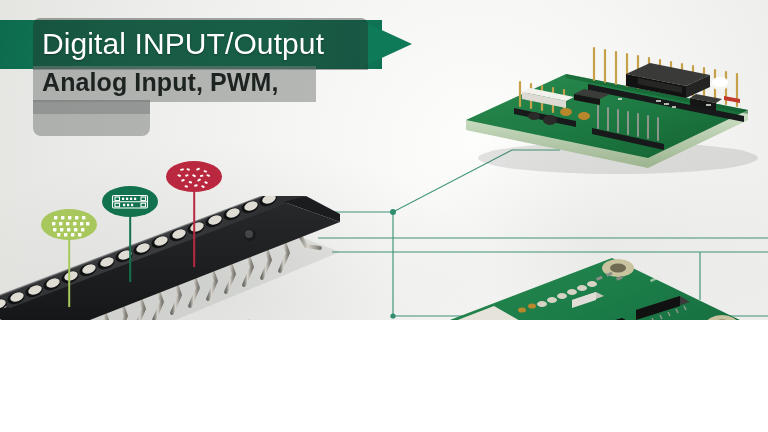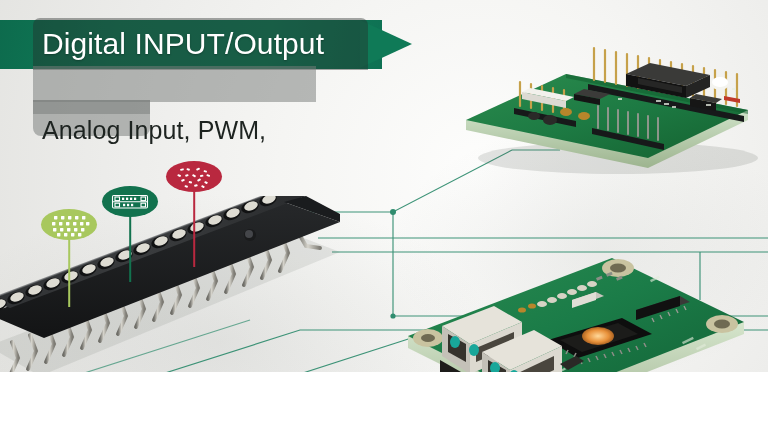--- a/index.html
+++ b/index.html
@@ -3,21 +3,21 @@
 <meta charset="utf-8">
 <style>
   * { box-sizing: border-box; margin: 0; padding: 0; }
   html, body {
     width: 768px; height: 432px;
     overflow: hidden;
     font-family: "Liberation Sans", sans-serif;
   }
   #stage {
     position: relative;
-    width: 768px; height: 372px;
+    width: 768px; height: 320px;
     background: #737373;
     overflow: hidden;
   }
 
   
   .bg-wash {
     position: absolute; inset: 0;
     background:
       radial-gradient(circle at 62% 46%, #fdfdfc 0%, #f5f5f3 38%, #ececea 72%, #e4e4e1 100%);
   }
@@ -92,24 +92,23 @@
     position: absolute;
     left: 33px; top: 100px;
     width: 117px; height: 14px;
     background: rgba(120,124,122,0.52);
   }
   .sub-line {
     position: absolute;
     left: 42px;
     color: #1d2320;
     font-size: 25px;
-    font-weight: 400;
+    font-weight: 700;
     white-space: nowrap;
     letter-spacing: 0.1px;
-    margin-top: 48px;
   }
   .sub-line.l1 { top: 68px; }
   .sub-line.l2 { top: 101px; }
 
   
   .marker { position: absolute; }
   .marker .stem {
     position: absolute; left: 50%; top: 26px;
     width: 1.6px;
     transform: translateX(-50%);

